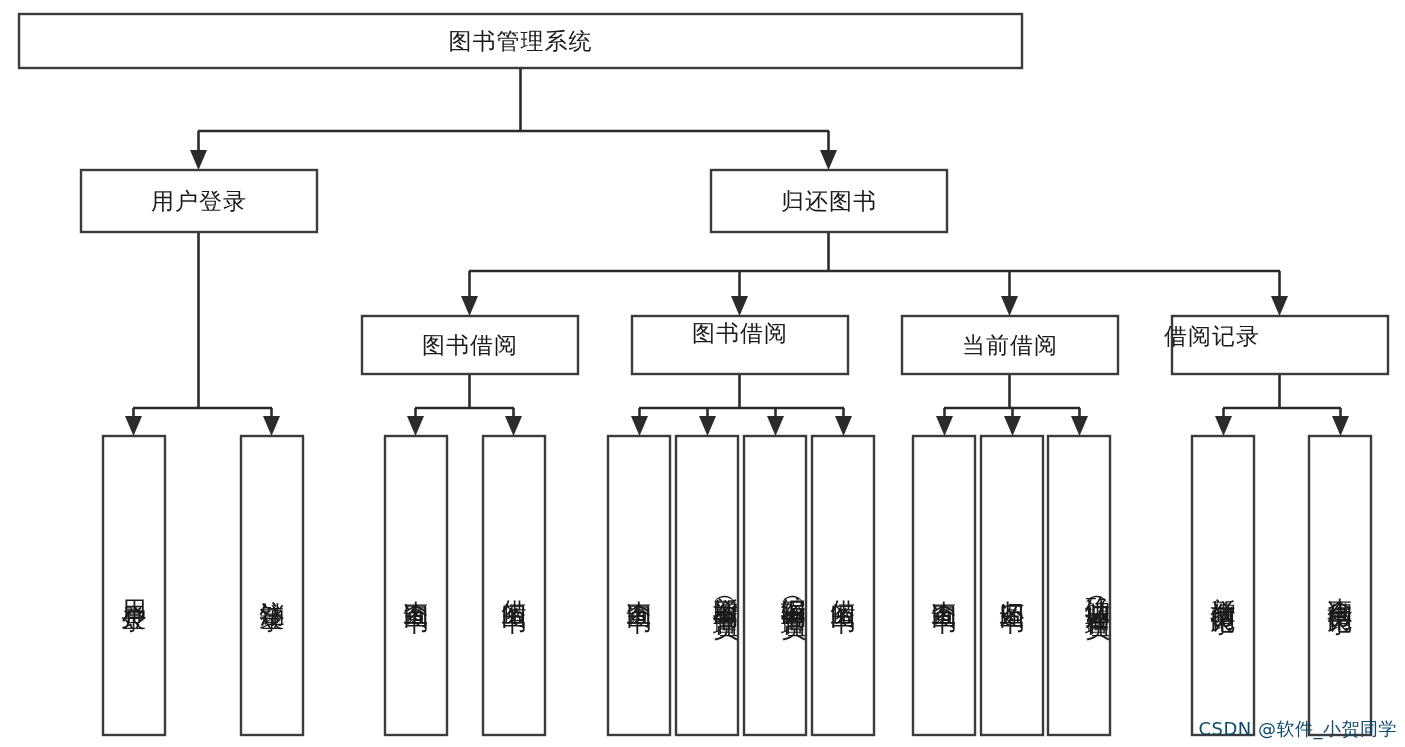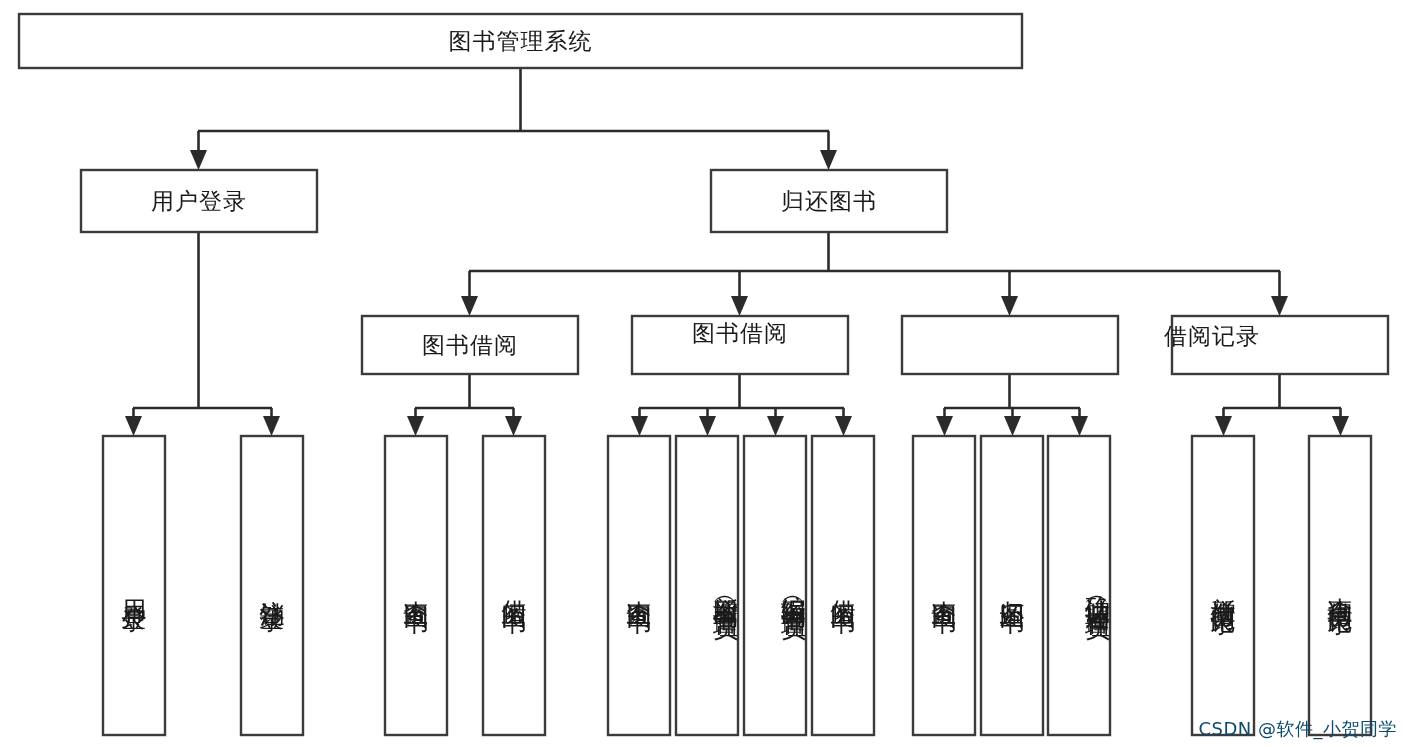--- a/index.html
+++ b/index.html
@@ -208,20 +208,21 @@
 
   </svg>
 
   <div class="hlabel-wrap" style="left:19px; top:14px; width:1003px; height:54px;">图书管理系统</div>
 
   <div class="hlabel-wrap" style="left:81px; top:170px; width:236px; height:62px;">用户登录</div>
   <div class="hlabel-wrap" style="left:711px; top:170px; width:236px; height:62px;">归还图书</div>
 
   <div class="hlabel-wrap" style="left:362px; top:316px; width:216px; height:58px;">图书借阅</div>
   <div class="hlabel-wrap" style="left:632px; top:304px; width:216px; height:58px;">图书借阅</div>
+  <div class="hlabel-wrap" style="left:902px; top:316px; width:216px; height:58px;">当前借阅</div>
   <div class="hlabel-wrap" style="left:1104px; top:316px; width:216px; height:41px;">借阅记录</div>
 
   <div class="vlabel-wrap" style="left:103px; top:436px; width:62px; height:299px;">用户登录</div>
   <div class="vlabel-wrap" style="left:241px; top:436px; width:62px; height:299px;">注销登录</div>
 
   <div class="vlabel-wrap" style="left:385px; top:436px; width:62px; height:299px;">查询图书</div>
   <div class="vlabel-wrap" style="left:483px; top:436px; width:62px; height:299px;">借阅图书</div>
 
   <div class="vlabel-wrap" style="left:608px; top:436px; width:62px; height:299px;">查询图书</div>
   <div class="vlabel-wrap" style="left:676px; top:436px; width:62px; height:299px; align-items:flex-start; padding-top:8px; box-sizing:border-box;">新增图书（管理员）</div>

